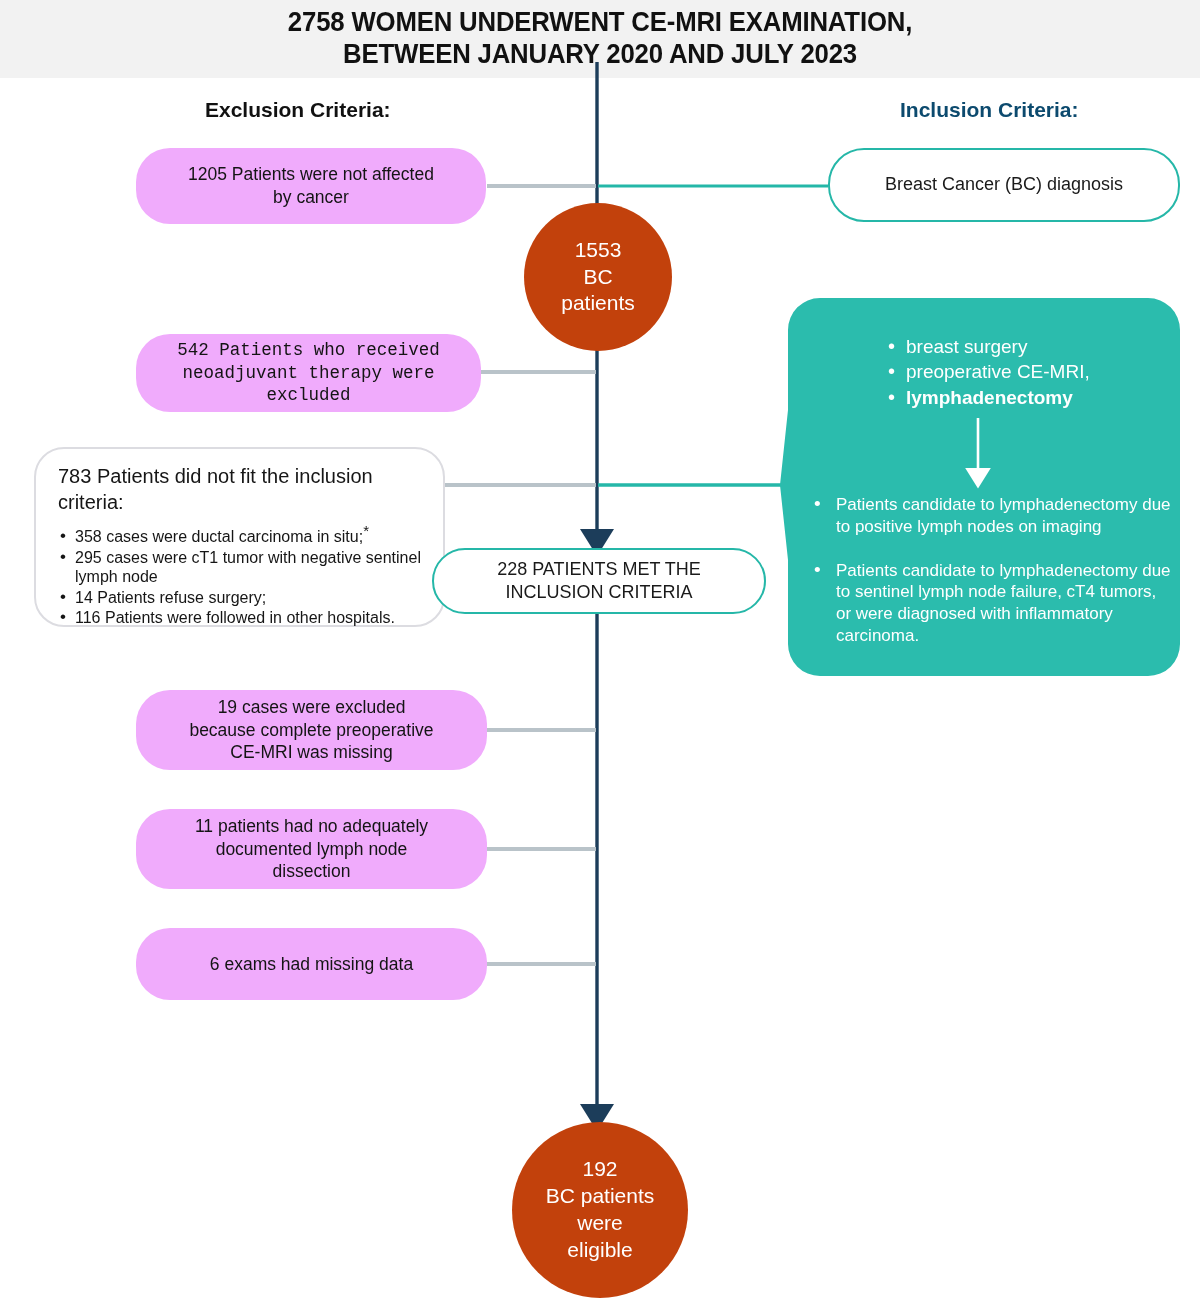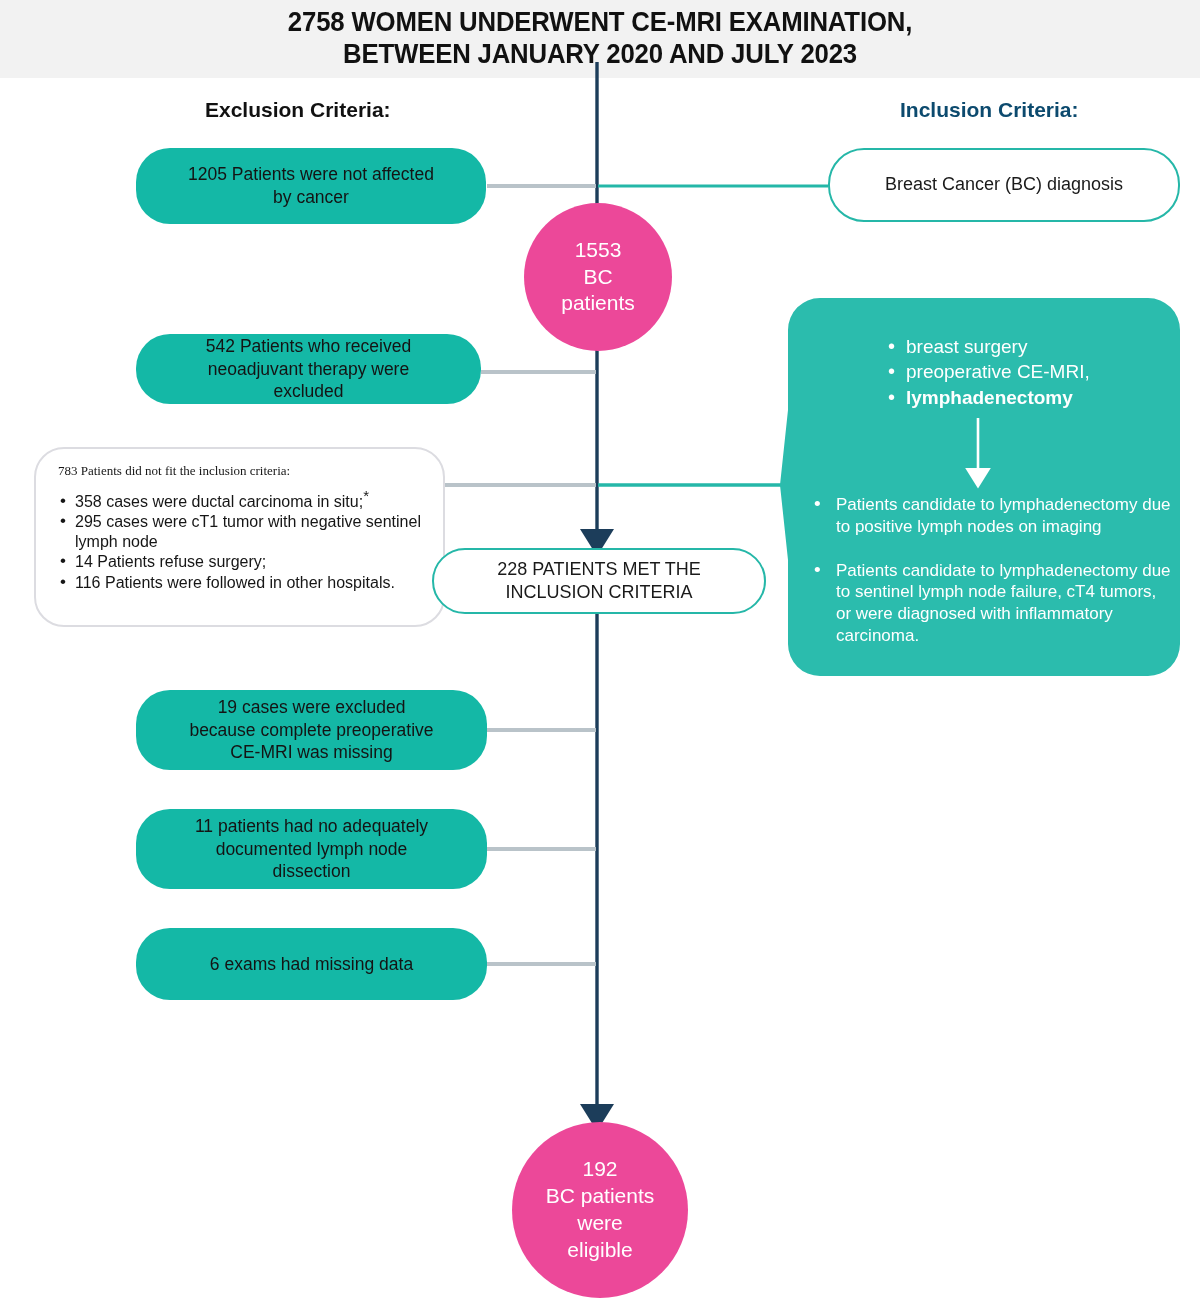--- a/index.html
+++ b/index.html
@@ -39,21 +39,21 @@
   #wires { position: absolute; left: 0; top: 0; width: 1200px; height: 1308px; }
 
   
   .node {
     position: absolute;
     display: flex; align-items: center; justify-content: center;
     text-align: center;
   }
 
   .gray-pill {
-    background: #14b8a6;
+    background: #f0abfc;
     border-radius: 34px;
     color: #141414;
     font-size: 17.5px;
     line-height: 1.3;
     padding: 8px 16px;
     font-weight: 500;
   }
 
   .white-outline-pill {
     background: #ffffff;
@@ -69,35 +69,35 @@
     background: #ffffff;
     border: 2.5px solid #DCDCE1;
     border-radius: 30px;
     color: #161616;
     font-size: 16px;
     line-height: 1.3;
     padding: 14px 20px 14px 22px;
     display: block;
     text-align: left;
   }
-  .white-gray-box .lead { margin: 0 0 12px 0; font-size: 13px; font-family: Liberation Serif, serif; }
+  .white-gray-box .lead { margin: 0 0 12px 0; font-size: 20px; }
   .white-gray-box ul { margin: 0; padding-left: 17px; list-style: none; }
   .white-gray-box li {
     position: relative; margin: 0 0 1px 0; font-size: 16px; line-height: 1.22;
   }
   .white-gray-box li::before {
     content: "•"; position: absolute; left: -15px; top: -1px;
     font-size: 17px; color: #161616;
   }
   .sup-star { font-size: 15px; vertical-align: super; line-height: 0; }
 
   
   .teal-circle {
     position: absolute;
-    background: #ec4899;
+    background: #c2410c;
     border-radius: 50%;
     display: flex; align-items: center; justify-content: center;
     text-align: center;
     color: #ffffff;
     font-size: 21px;
     line-height: 1.28;
     font-weight: 500;
     white-space: pre-line;
   }
 
@@ -187,21 +187,21 @@
 
     <line x1="978" y1="418" x2="978" y2="476" stroke="#FFFFFF" stroke-width="2.6" marker-end="url(#whiteArrow)"></line>
   </svg>
 
   <div class="caption excl">Exclusion Criteria:</div>
   <div class="caption incl">Inclusion Criteria:</div>
 
   <div class="node gray-pill" style="left:136px; top:148px; width:350px; height:76px; white-space:pre-line;">1205 Patients were not affected
 by  cancer</div>
 
-  <div class="node gray-pill" style="left:136px; top:334px; width:345px; height:70px; white-space:pre-line;">542 Patients who received
+  <div class="node gray-pill" style="left:136px; top:334px; width:345px; height:78px; white-space:pre-line;font-family:Liberation Mono, monospace;">542 Patients who received
 neoadjuvant therapy were
 excluded</div>
 
   <div class="node gray-pill" style="left:136px; top:690px; width:351px; height:80px; white-space:pre-line;">19 cases were excluded
 because complete preoperative
 CE-MRI was missing</div>
 
   <div class="node gray-pill" style="left:136px; top:809px; width:351px; height:80px; white-space:pre-line;">11 patients had no adequately
 documented lymph node
 dissection</div>

